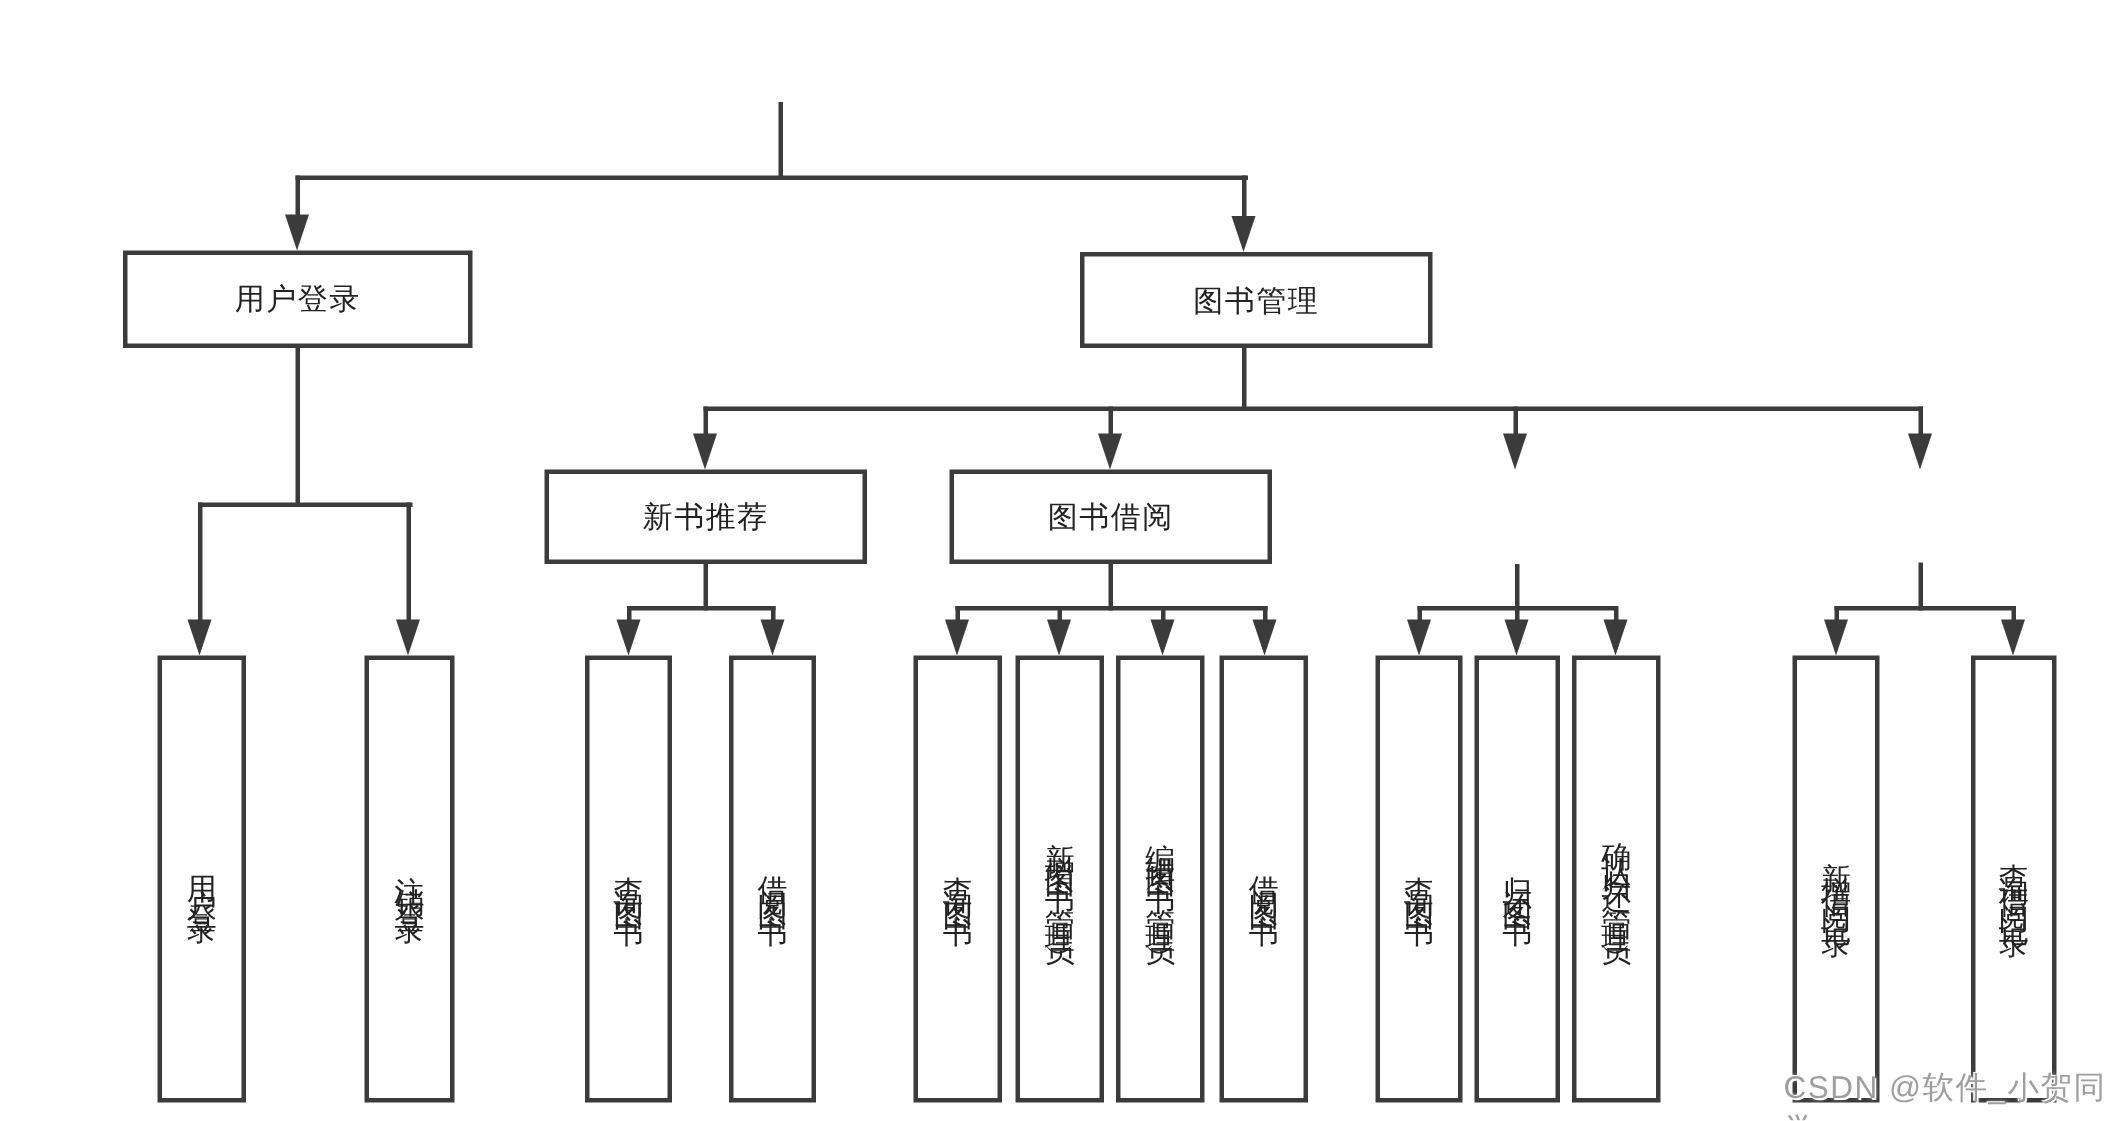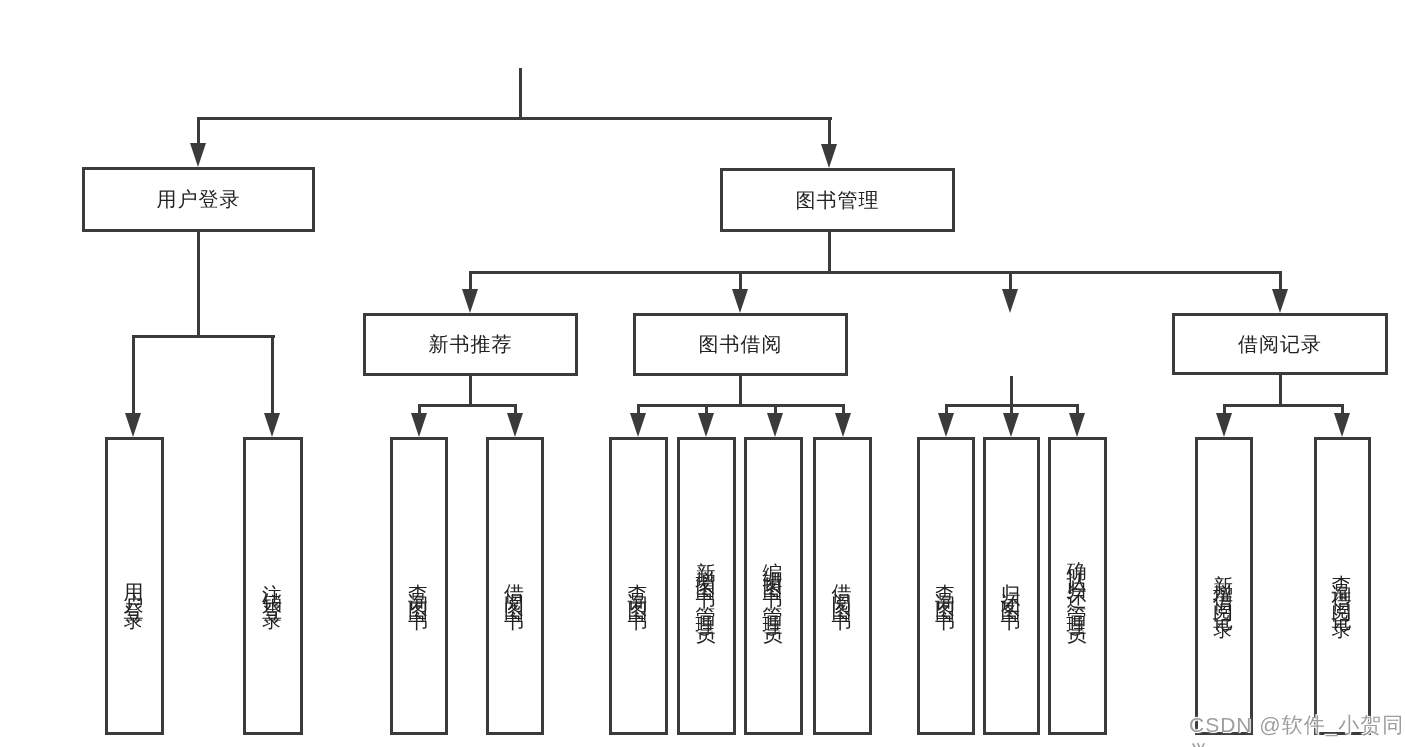--- a/index.html
+++ b/index.html
@@ -64,21 +64,20 @@
     <div class="line-v" style="left:739px;top:271px;height:22px;"></div>
     <div class="arrow" style="left:732px;top:289px;"></div>
     <div class="line-v" style="left:1009px;top:271px;height:22px;"></div>
     <div class="arrow" style="left:1002px;top:289px;"></div>
     <div class="line-v" style="left:1279px;top:271px;height:22px;"></div>
     <div class="arrow" style="left:1272px;top:289px;"></div>
   </div>
 
   <div class="node" style="left:363px;top:313px;width:215px;height:63px;">新书推荐</div>
   <div class="node" style="left:633px;top:313px;width:215px;height:63px;">图书借阅</div>
-  <div class="node" style="left:1172px;top:313px;width:216px;height:62px;">借阅记录</div>
 
   <div>
     <div class="line-v" style="left:469px;top:376px;height:31px;"></div>
     <div class="line-h" style="left:418px;top:404px;width:99px;"></div>
     <div class="line-v" style="left:418px;top:404px;height:12px;"></div>
     <div class="arrow" style="left:411px;top:413px;"></div>
     <div class="line-v" style="left:514px;top:404px;height:12px;"></div>
     <div class="arrow" style="left:507px;top:413px;"></div>
   </div>
 

